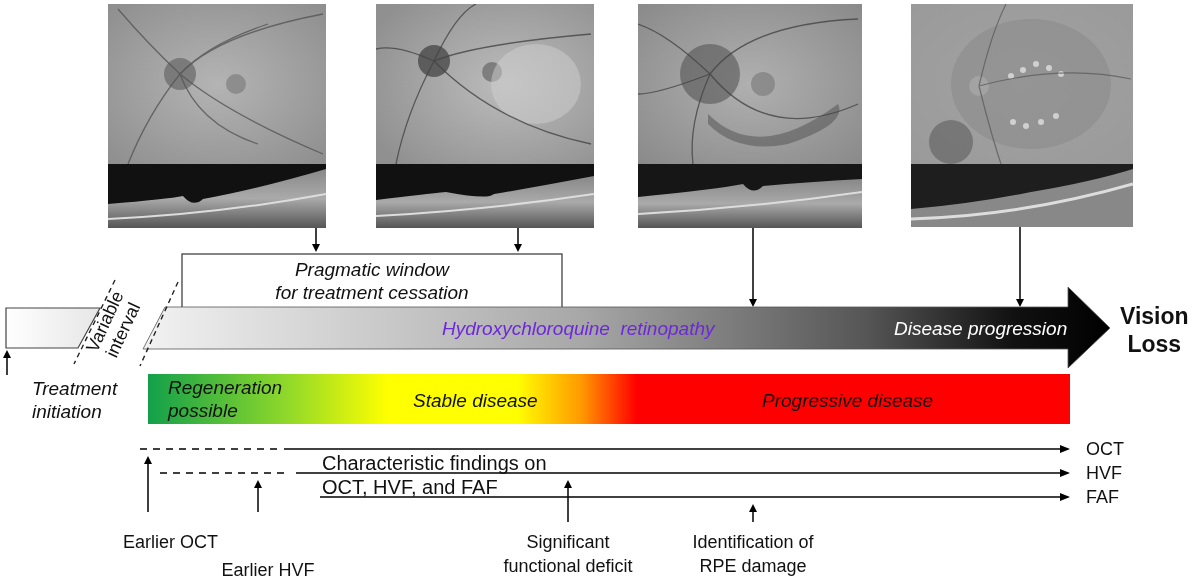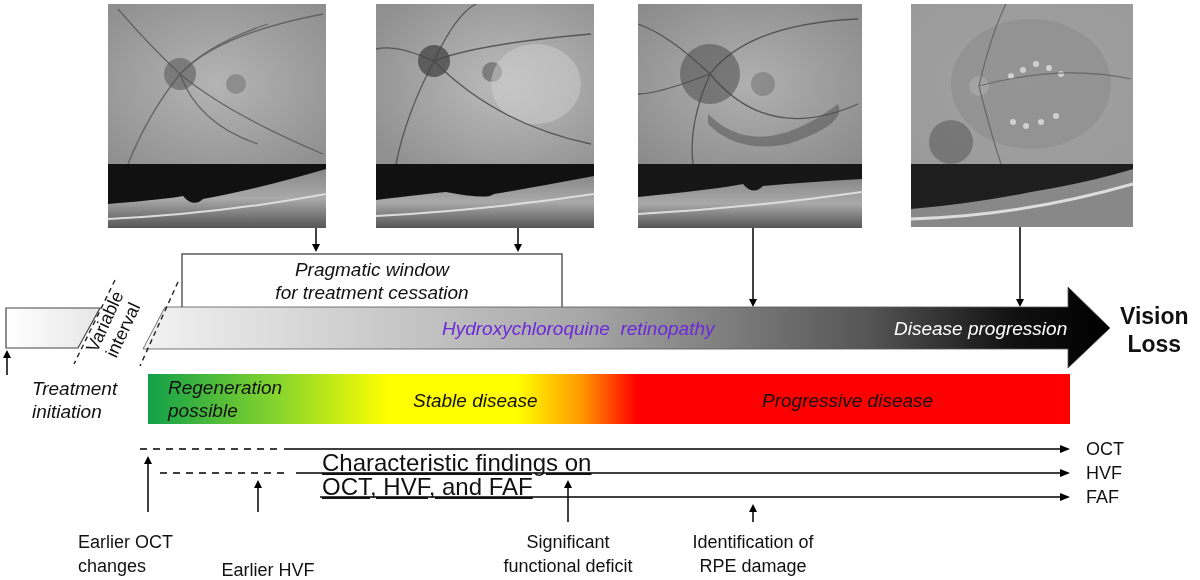--- a/index.html
+++ b/index.html
@@ -212,32 +212,31 @@
   <div>Loss</div>
 </div>
 
 <div class="lbl it" style="left:168px;top:376px;font-size:19px;line-height:23px;color:#111;">
   <div>Regeneration</div>
   <div>possible</div>
 </div>
 <div class="lbl it" style="left:413px;top:390px;font-size:19px;">Stable disease</div>
 <div class="lbl it" style="left:762px;top:390px;font-size:19px;">Progressive disease</div>
 
-<div class="lbl" style="left:322px;top:451px;font-size:24px;line-height:24px;text-decoration:underline;">
+<div class="lbl" style="left:322px;top:451px;font-size:20px;line-height:24px;">
   <div>Characteristic findings on</div>
   <div>OCT, HVF, and FAF</div>
 </div>
 
 <div class="lbl" style="left:1086px;top:438px;font-size:18px;">OCT</div>
 <div class="lbl" style="left:1086px;top:462px;font-size:18px;">HVF</div>
 <div class="lbl" style="left:1086px;top:486px;font-size:18px;">FAF</div>
 
-<div class="lbl" style="left:78px;top:530px;width:140px;text-align:left;font-size:18px;line-height:24px;">
+<div class="lbl" style="left:78px;top:530px;width:140px;text-align:right;font-size:18px;line-height:24px;">
   <div>Earlier OCT</div>
-  <div>changes</div>
 </div>
 <div class="lbl" style="left:208px;top:530px;width:120px;text-align:center;font-size:18px;line-height:24px;margin-top:28px;">
   <div>Earlier HVF</div>
   <div>deficit</div>
 </div>
 <div class="lbl" style="left:488px;top:530px;width:160px;text-align:center;font-size:18px;line-height:24px;">
   <div>Significant</div>
   <div>functional deficit</div>
 </div>
 <div class="lbl" style="left:673px;top:530px;width:160px;text-align:center;font-size:18px;line-height:24px;">

